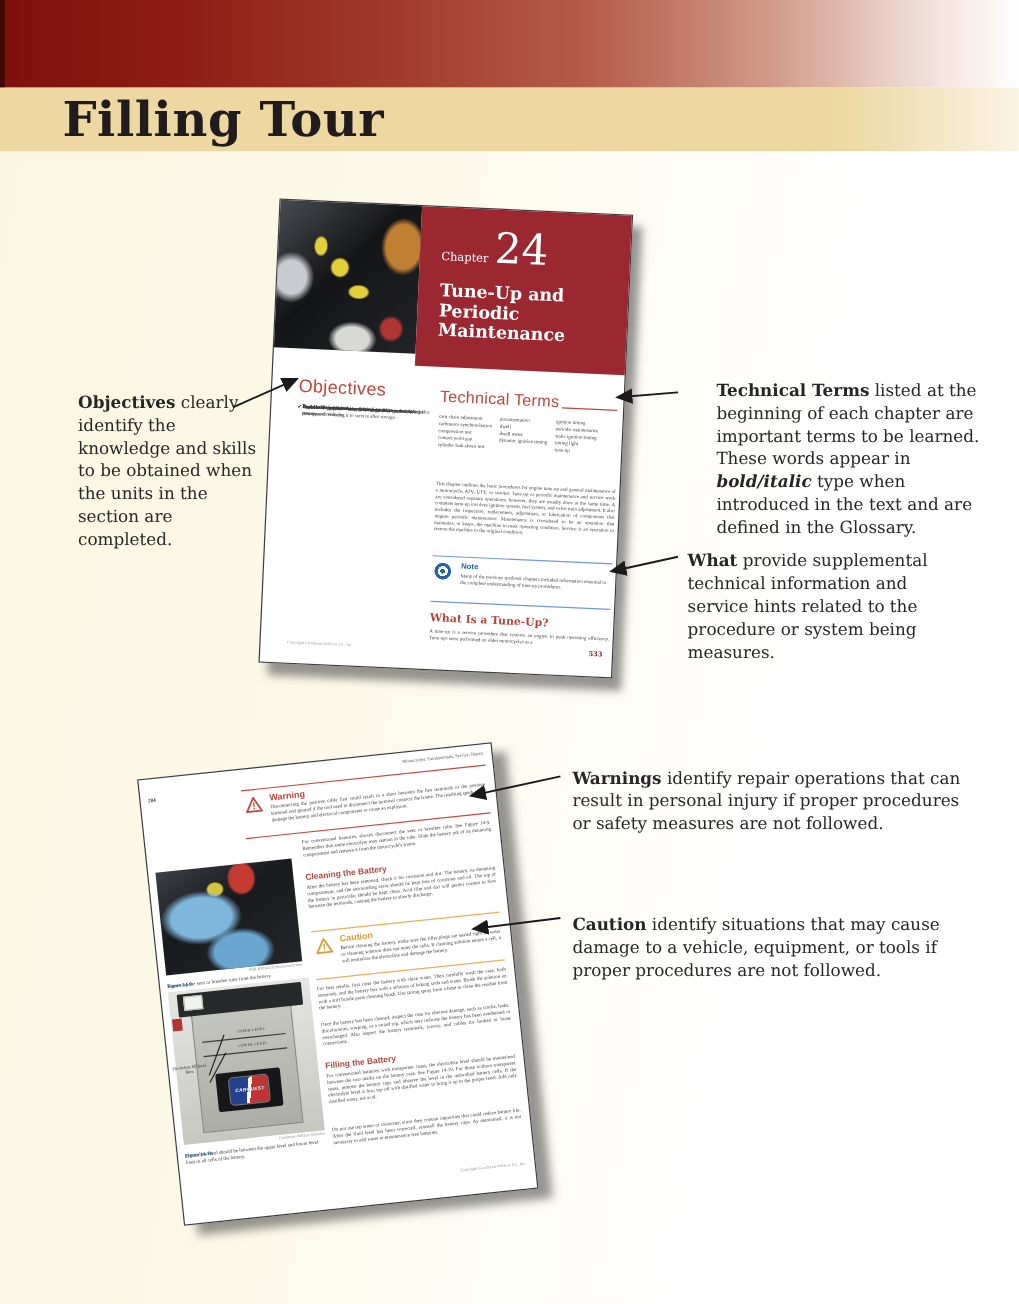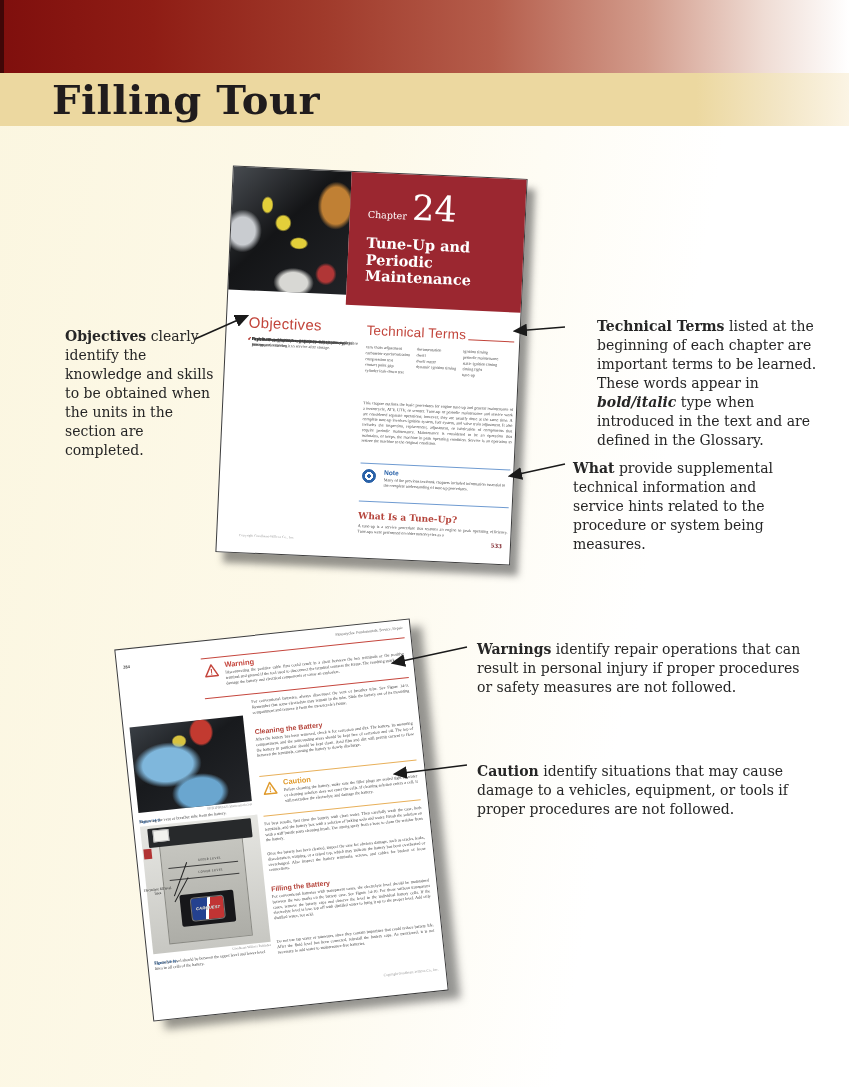--- a/index.html
+++ b/index.html
@@ -372,21 +372,21 @@
 <div class="ann" style="left:597px;top:317px;width:226px">
   <b>Technical Terms</b><span> listed at the beginning of each chapter are important terms to be learned. These words appear in </span><span class="bi">bold/italic</span><span> type when introduced in the text and are defined in the Glossary.</span>
 </div>
 <div class="ann" style="left:573px;top:459px;width:216px">
   <b>What</b><span> provide supplemental technical information and service hints related to the procedure or system being measures.</span>
 </div>
 <div class="ann" style="left:477px;top:640px;width:335px">
   <b>Warnings</b><span> identify repair operations that can result in personal injury if proper procedures or safety measures are not followed.</span>
 </div>
 <div class="ann" style="left:477px;top:762px;width:335px">
-  <b>Caution</b><span> identify situations that may cause damage to a vehicles, equipment, or tools if proper procedures are not followed.</span>
+  <b>Caution</b><span> identify situations that may cause damage to a vehicle, equipment, or tools if proper procedures are not followed.</span>
 </div>
 
 <svg class="arrows" width="849" height="1087">
   <defs>
     <marker id="ah" markerWidth="9" markerHeight="8" refX="7.5" refY="4" orient="auto">
       <path d="M0,0 L9,4 L0,8 Z" fill="#1a1a1a"></path>
     </marker>
   </defs>
   <line x1="195" y1="339" x2="247" y2="316" marker-end="url(#ah)"></line>
   <line x1="565" y1="327" x2="515" y2="331" marker-end="url(#ah)"></line>

